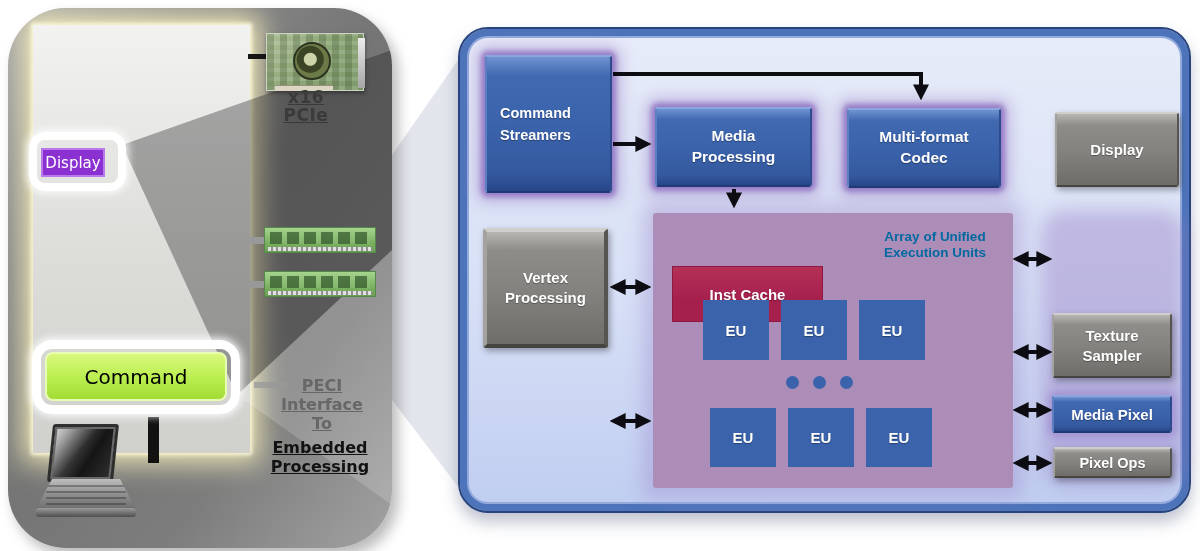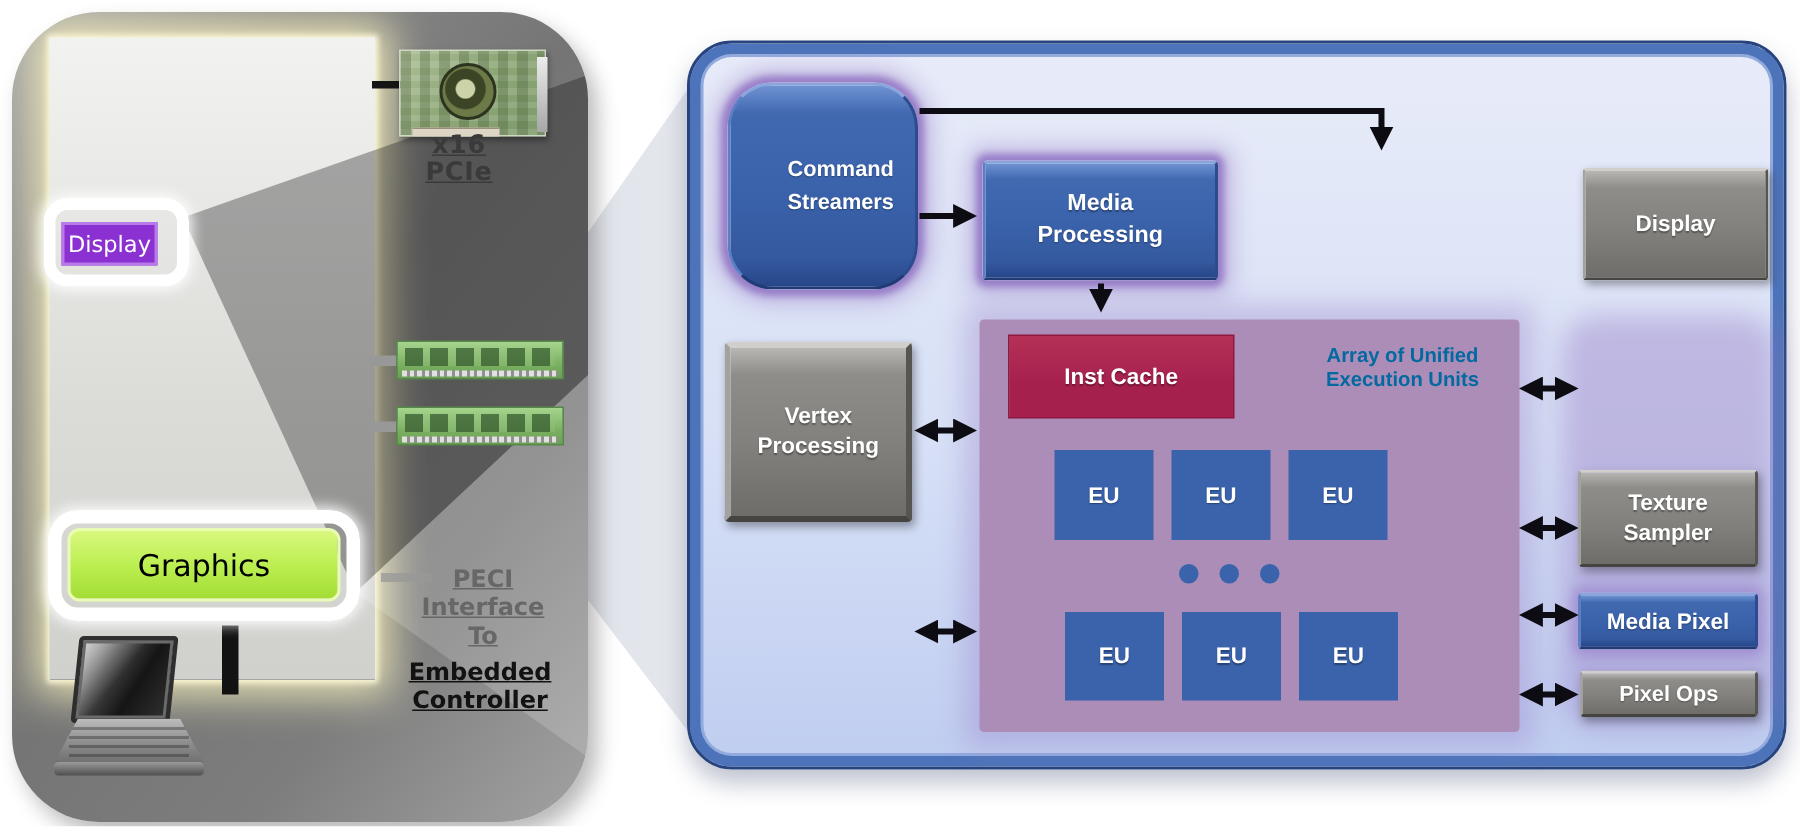--- a/index.html
+++ b/index.html
@@ -68,21 +68,21 @@
     background:linear-gradient(180deg,#b7b6b2 0%,#8e8d89 16%,var(--box_gray,#82817d) 55%,#6e6d69 100%);
     border:2px solid;border-color:#d0cfcc #565551 #454440 #a3a29e;
     box-shadow:2px 3px 6px rgba(55,55,65,.45);}
   .bevel-thick{border-width:4px;}
   .glow{box-shadow:0 0 5px 4px rgba(150,122,198,.95),0 0 15px 9px rgba(150,122,198,.45);}
   .lbl{color:#fff;font-weight:bold;text-shadow:0 1px 1px rgba(0,0,0,.35);z-index:6;}
   .array{left:653px;top:213px;width:360px;height:275px;border-radius:3px;z-index:5;
     background:var(--array_mauve,#ac8db7);
     box-shadow:0 0 18px 10px rgba(150,122,198,.35);}
   .inst-cache{background:linear-gradient(180deg,#b43056,var(--inst_cache_red,#a6204e) 60%);
-    border:1px solid #8f1840;}
+    border:1px solid #8f1840;margin-top:43px;}
   .eu{background:var(--box_blue,#3f6db8);}
   .dot{position:absolute;width:13px;height:13px;border-radius:50%;background:var(--box_blue,#3f6db8);z-index:6;}
   #arrows{position:absolute;left:0;top:0;z-index:8;pointer-events:none;}
   .ar{stroke:#0c0c12;stroke-width:4;fill:none;}
 </style>
 </head>
 <body>
 
 <div id="stage">
 
@@ -133,21 +133,21 @@
       </div>
     <div class="soc-box llc flex" style="left:134px;top:300px;width:90px;height:30px;">
         <span>LLC</span>
       </div>
 
     <div class="abs wedge-dark"></div>
     <div class="abs wedge-light"></div>
 
     <div class="ring" style="left:24px;top:332px;width:208px;height:74px;border-width:9px;border-radius:20px;"></div>
     <div class="soc-box graphics flex" style="left:37px;top:344px;width:182px;height:49px;">
-        <span>Graphics</span>
+        <span>Command</span>
       </div>
 
     <div class="abs" style="left:140px;top:409px;width:11px;height:46px;background:#121212;z-index:25;"></div>
     <div class="abs" style="left:28px;top:416px;width:100px;height:96px;z-index:26;">
       <div style="position:absolute;left:14px;top:0;width:66px;height:58px;box-sizing:border-box;
                   background:linear-gradient(118deg,#9a9a9a 0%,#4a4a4a 30%,#151515 62%,#303030 100%);
                   border:3px solid #2e2e2e;border-radius:3px;transform:skewX(-6deg);
                   box-shadow:inset 0 0 0 2px #6a6a6a;">
         <div style="position:absolute;inset:2px;background:linear-gradient(125deg,rgba(255,255,255,.55),transparent 45%);"></div>
       </div>
@@ -177,31 +177,34 @@
     <div class="stub" style="left:238px;top:229px;width:20px;height:7px;"></div>
     <div class="dimm" style="left:256px;top:219px;"></div>
     <div class="stub" style="left:238px;top:273px;width:20px;height:7px;"></div>
     <div class="dimm" style="left:256px;top:263px;"></div>
 
     <div class="stub" style="left:246px;top:374px;width:34px;height:6px;opacity:.75;z-index:27;"></div>
     <div class="slabel" style="left:258px;top:368px;width:112px;font-size:16px;line-height:19px;color:rgba(100,100,100,.95);">PECI
 Interface
 To</div>
     <div class="slabel" style="left:246px;top:430px;width:132px;font-size:16px;line-height:19px;color:#121212;">Embedded
-Controller</div>
+Processing</div>
   </div>
 
   <div class="abs" id="panel-right"></div>
   <div class="abs halo"></div>
 
-  <div class="abs flex lbl bevel-blue glow" style="left:485px;top:55px;width:127px;height:138px;font-size:14.5px;z-index:6;justify-content:flex-end;text-align:left;padding-left:13px;border-radius:30px;">
+  <div class="abs flex lbl bevel-blue glow" style="left:485px;top:55px;width:127px;height:138px;font-size:14.5px;z-index:6;justify-content:flex-start;text-align:left;padding-left:13px;">
     <span style="max-width:85px;line-height:1.55;">Command Streamers</span>
     </div>
   <div class="abs flex lbl bevel-blue glow" style="left:655px;top:107px;width:157px;height:80px;font-size:15.5px;z-index:6;">
     <span style="max-width:95px;line-height:1.35;">Media Processing</span>
+    </div>
+  <div class="abs flex lbl bevel-blue glow" style="left:847px;top:108px;width:154px;height:80px;font-size:15.5px;z-index:6;">
+    <span style="max-width:110px;line-height:1.35;">Multi-format Codec</span>
     </div>
   <div class="abs flex lbl bevel-gray" style="left:1055px;top:112px;width:124px;height:75px;font-size:15px;z-index:6;">
     <span>Display</span>
     </div>
 
   <div class="abs flex lbl bevel-gray bevel-thick" style="left:483px;top:228px;width:125px;height:120px;font-size:15px;z-index:6;">
     <span style="max-width:85px;line-height:1.35;">Vertex Processing</span>
     </div>
 
   <div class="abs array"></div>

